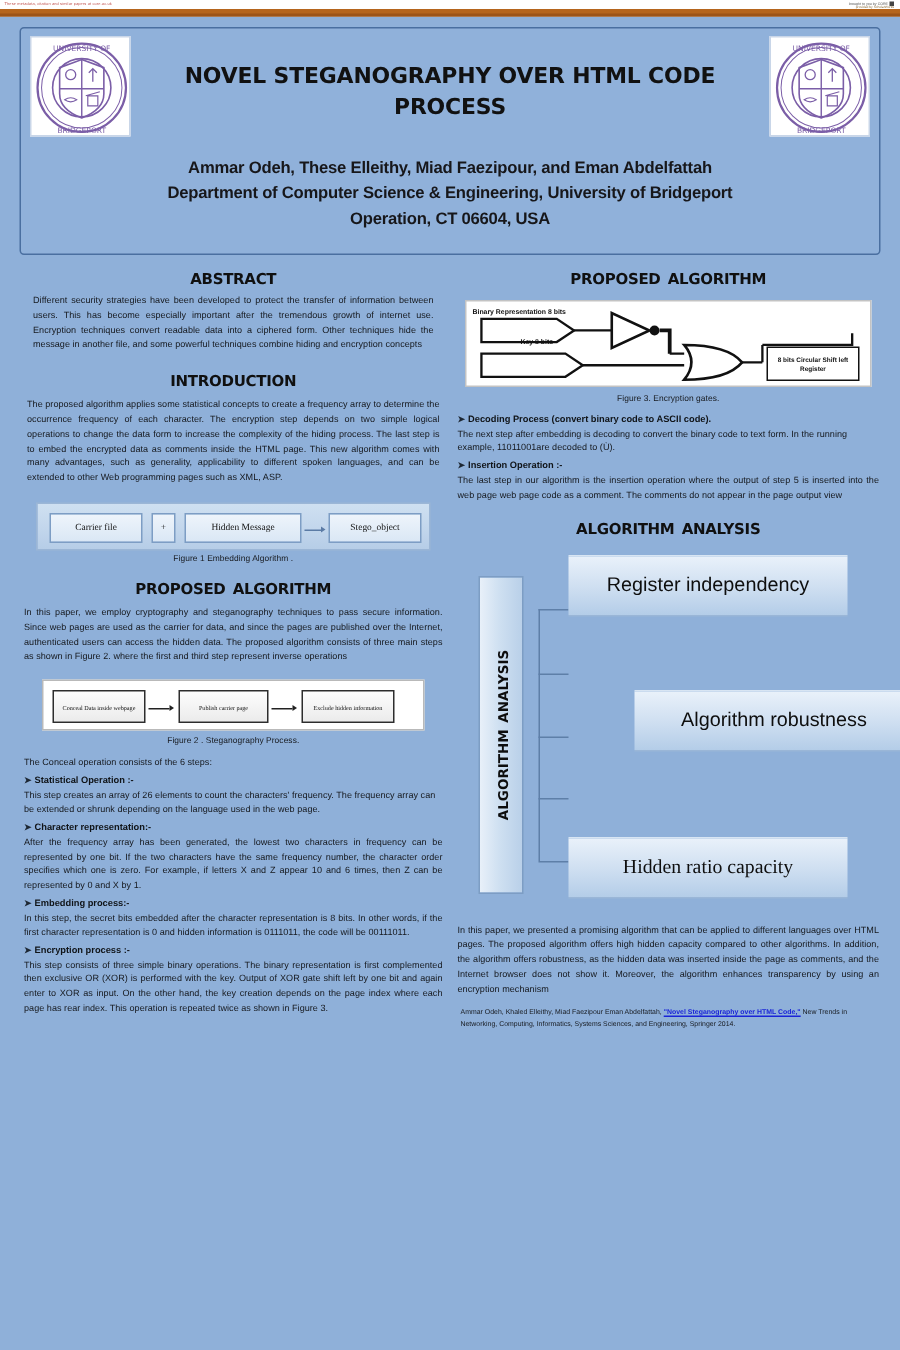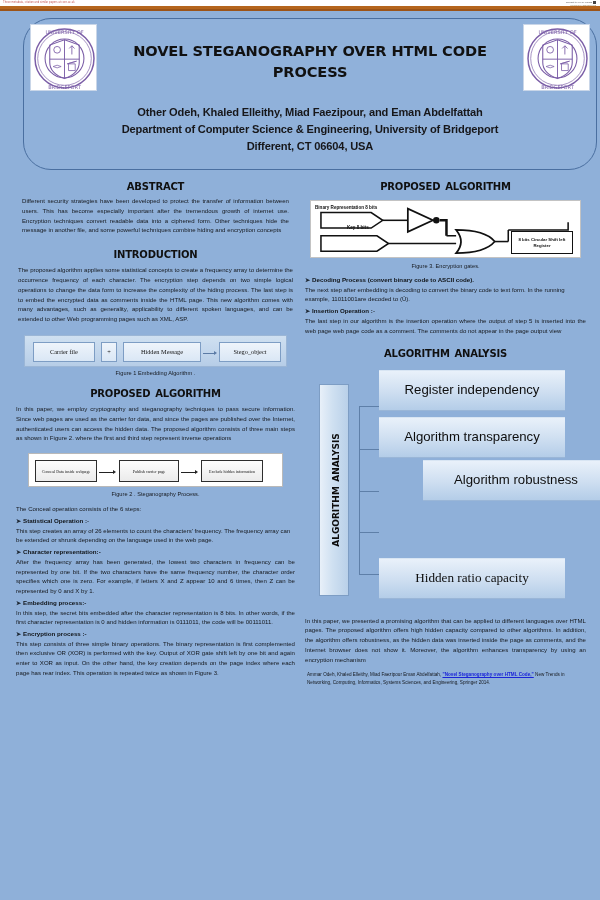--- a/index.html
+++ b/index.html
@@ -36,24 +36,24 @@
   .chrome-bar-dark {
     position: absolute; top: 9px; left: 0; width: 600px; height: 2px;
     background: #9c5418;
   }
 
   
   .poster { position: absolute; top: 11px; left: 0; width: 600px; height: 889px; }
 
   
   .title-band {
-    position: absolute; left: 23px; top: 7px; width: 574px; height: 152px;
+    position: absolute; left: 13px; top: 7px; width: 574px; height: 152px;
     background: #90b1da;
     border: 1.1px solid #4a6fa0;
-    border-radius: 28px;
+    border-radius: 3px;
   }
   .seal {
     position: absolute; top: 5px; width: 67px; height: 67px;
     background: #ffffff; border: 0.8px solid #c9d6e8;
   }
   .seal.left { left: 6px; }
   .seal.right { right: 6px; }
   .seal svg { display: block; width: 67px; height: 67px; }
 
   .poster-title {
@@ -276,23 +276,23 @@
           <path d="M33 62 Q39 58 45 62 Q39 66 33 62 Z" fill="none" stroke="#7b5ea7" stroke-width="1.1"></path>
           <path d="M56 68 L56 58 L66 58 L66 68 Z M54 58 L68 54 L54 58" fill="none" stroke="#7b5ea7" stroke-width="1.2"></path>
           <text x="50" y="13" font-size="7.5" fill="#7b5ea7" text-anchor="middle" font-family="DejaVu Sans, sans-serif">UNIVERSITY OF</text>
           <text x="50" y="95" font-size="7.5" fill="#7b5ea7" text-anchor="middle" font-family="DejaVu Sans, sans-serif">BRIDGEPORT</text>
         </svg>
       </div>
 
       <div class="poster-title">NOVEL STEGANOGRAPHY OVER HTML CODE PROCESS</div>
 
       <div class="authors">
-        <div>Other Odeh, Khaled Elleithy, Miad Faezipour, and Eman Abdelfattah</div>
+        <div>Ammar Odeh, These Elleithy, Miad Faezipour, and Eman Abdelfattah</div>
         <div>Department of Computer Science &amp; Engineering, University of Bridgeport</div>
-        <div>Different, CT 06604, USA</div>
+        <div>Operation, CT 06604, USA</div>
       </div>
     </div>
 
     <div class="col col-left">
 
       <h2 class="sec">Abstract</h2>
       <p class="body" style="margin:3px 8px 0 8px;">Different security strategies have been developed to protect the transfer of information between users. This has become especially important after the tremendous growth of internet use. Encryption techniques convert readable data into a ciphered form. Other techniques hide the message in another file, and some powerful techniques combine hiding and encryption concepts</p>
 
       <h2 class="sec" style="margin-top:9px;">Introduction</h2>
       <p class="body" style="margin:4px 4px 0 4px;">The proposed algorithm applies some statistical concepts to create a frequency array to determine the occurrence frequency of each character. The encryption step depends on two simple logical operations to change the data form to increase the complexity of the hiding process. The last step is to embed the encrypted data as comments inside the HTML page. This new algorithm comes with many advantages, such as generality, applicability to different spoken languages, and can be extended to other Web programming pages such as XML, ASP.</p>
@@ -410,21 +410,20 @@
         </div>
         <div class="aa-stem"></div>
 
         <div class="aa-tick" style="top:44px;"></div>
         <div class="aa-tick" style="top:87px;"></div>
         <div class="aa-tick" style="top:129px;"></div>
         <div class="aa-tick" style="top:170px;"></div>
         <div class="aa-tick" style="top:212px;"></div>
 
         <div class="aa-box" style="top:8px;">Register independency</div>
-        <div class="aa-box" style="top:55px;">Algorithm transparency</div>
         <div class="aa-box" style="top:98px;margin-left:44px;">Algorithm robustness</div>
         <div class="aa-box" style="top:196px;font-family:Liberation Serif, serif;">Hidden ratio capacity</div>
       </div>
 
       <p class="body" style="margin:5px 2px 0 2px;">In this paper, we presented a promising algorithm that can be applied to different languages over HTML pages. The proposed algorithm offers high hidden capacity compared to other algorithms. In addition, the algorithm offers robustness, as the hidden data was inserted inside the page as comments, and the Internet browser does not show it. Moreover, the algorithm enhances transparency by using an encryption mechanism</p>
 
       <p class="ref-text" style="margin:6px 4px 0 4px;">
         <span>Ammar Odeh, Khaled Elleithy, Miad Faezipour Eman Abdelfattah, </span><a href="#">"Novel Steganography over HTML Code,"</a><span> New Trends in Networking, Computing, Informatics, Systems Sciences, and Engineering, Springer 2014.</span>
       </p>
     </div>

